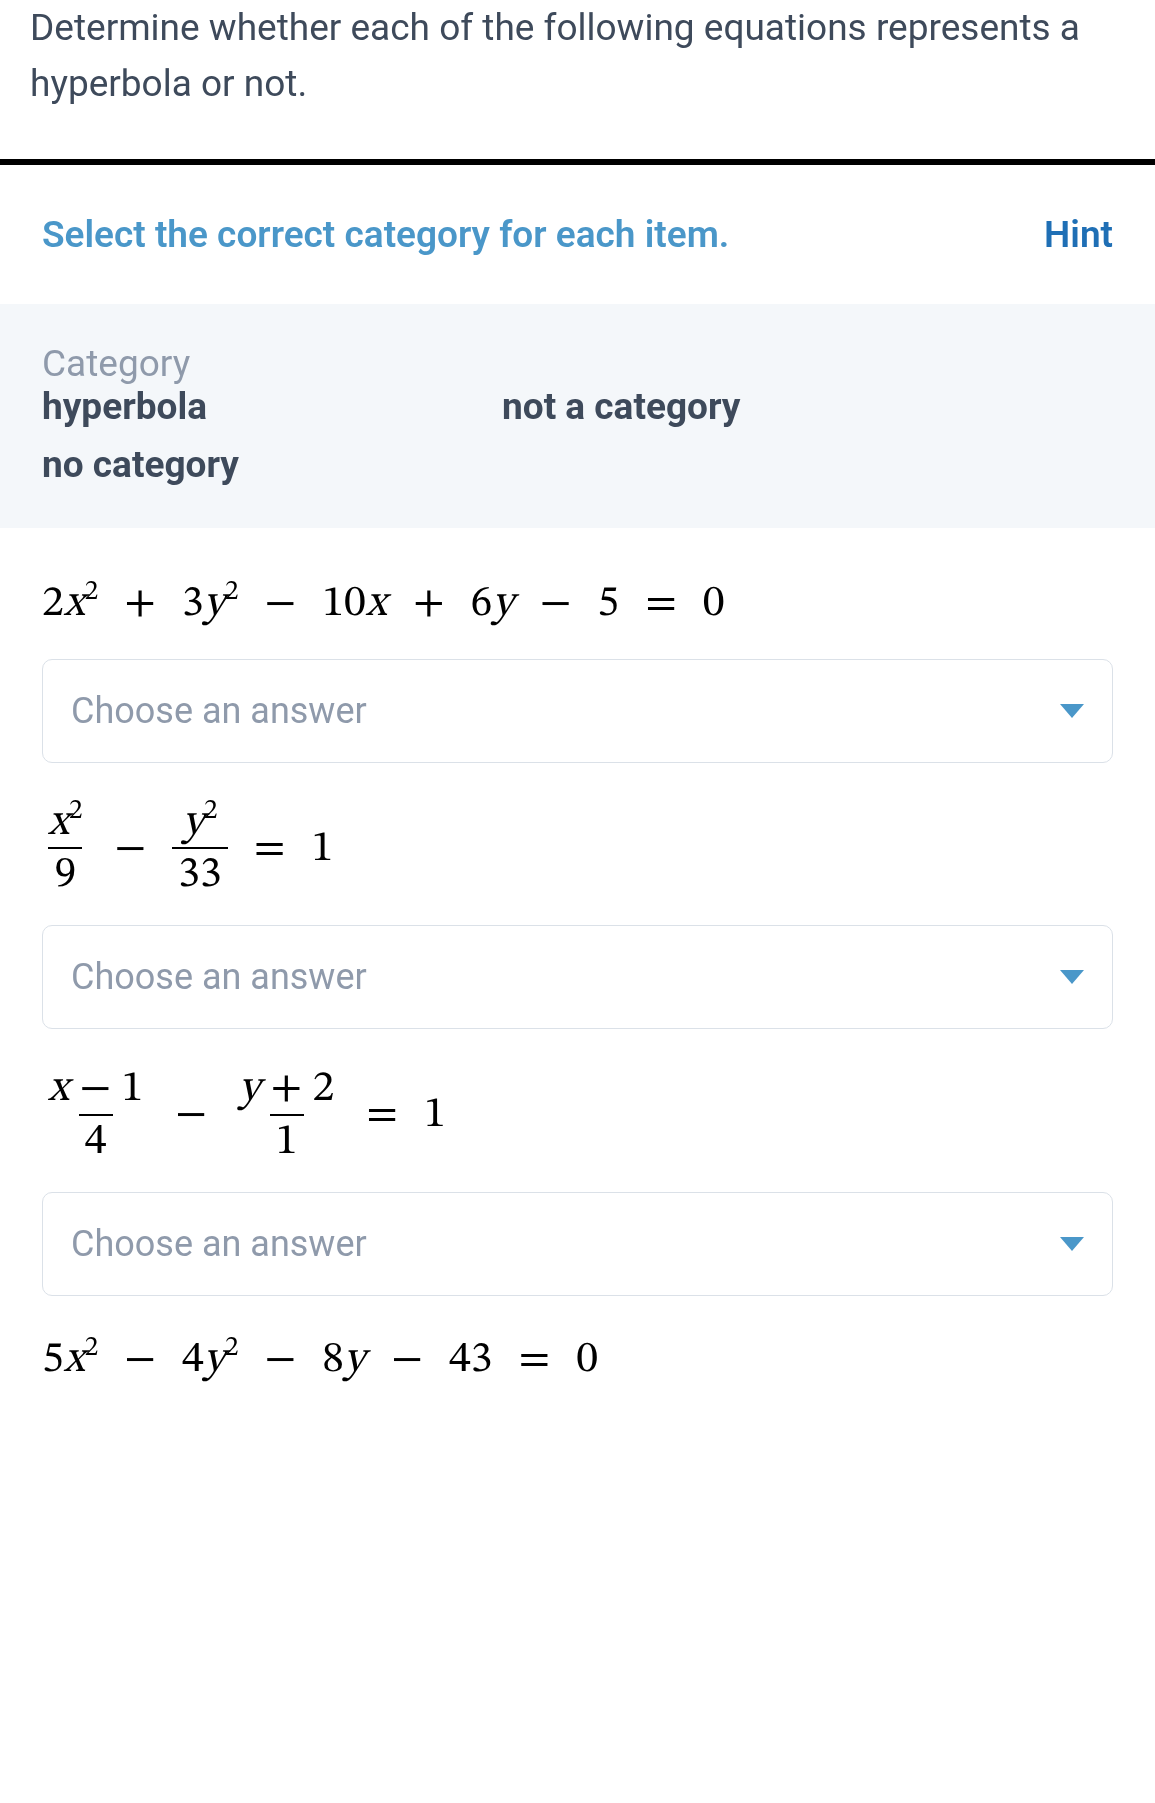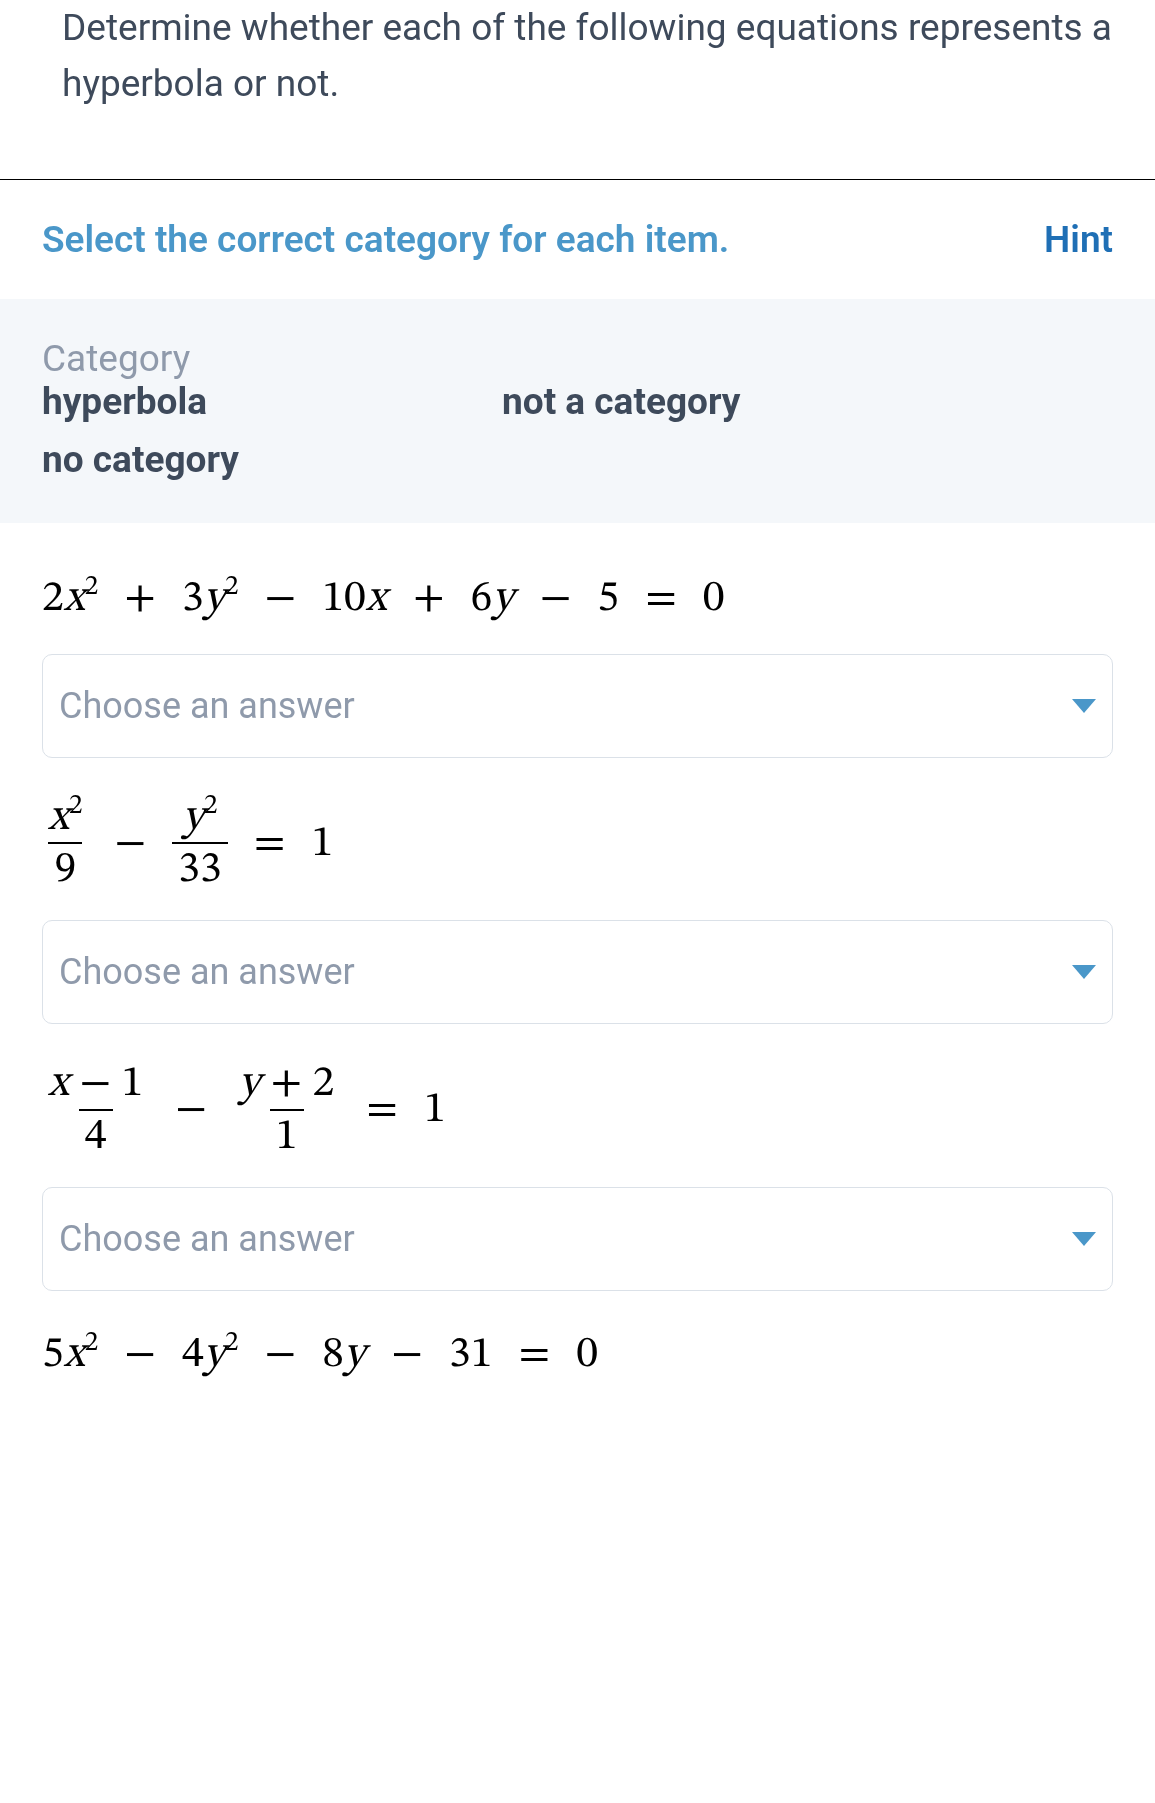--- a/index.html
+++ b/index.html
@@ -7,33 +7,31 @@
     padding: 0;
     box-sizing: border-box;
   }
   body {
     font-family: -apple-system, BlinkMacSystemFont, "Segoe UI", Roboto, Helvetica, Arial, sans-serif;
     background: #ffffff;
     color: #3e4a5b;
     width: 1155px;
   }
   .question-text {
-    padding: 0 42px 48px 38px;
+    padding: 0 42px 48px 30px;
     font-size: 37px;
     line-height: 1.5;
     color: #3e4a5b;
-    margin-left: 24px;
   }
   .instruction-bar {
-    border-top: 1px solid #000000;
-    padding: 38px 42px;
+    border-top: 6px solid #000000;
+    padding: 48px 42px;
     display: flex;
     justify-content: space-between;
     align-items: center;
-    margin-top: 20px;
   }
   .instruction-text {
     font-size: 37px;
     font-weight: 600;
     color: #4a97c9;
   }
   .hint-link {
     font-size: 37px;
     font-weight: 600;
     color: #1f6fb5;
@@ -97,21 +95,21 @@
     font-size: 0.62em;
     vertical-align: super;
     line-height: 0;
   }
   .op {
     margin: 0 6px;
   }
   .dropdown {
     border: 1px solid #dbe1e8;
     border-radius: 10px;
-    padding: 30px 16px;
+    padding: 30px 28px;
     display: flex;
     justify-content: space-between;
     align-items: center;
     background: #ffffff;
   }
   .dropdown-placeholder {
     font-size: 36px;
     color: #8f9aab;
   }
   .caret-down {
@@ -203,18 +201,18 @@
     </div>
   </div>
 
   <div class="equation equation-last">
     <span><span>5</span><i>x</i><span class="sup">2</span></span>
     <span class="op">−</span>
     <span><span>4</span><i>y</i><span class="sup">2</span></span>
     <span class="op">−</span>
     <span><span>8</span><i>y</i></span>
     <span class="op">−</span>
-    <span>31</span>
+    <span>43</span>
     <span class="op">=</span>
     <span>0</span>
   </div>
 
 </div>
 
 </body></html>

